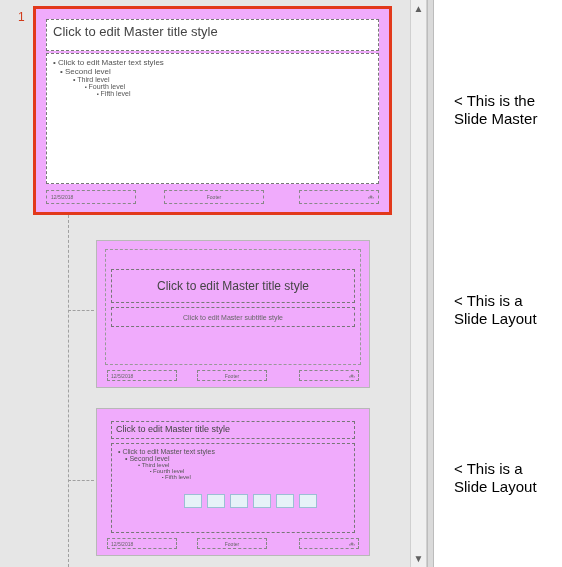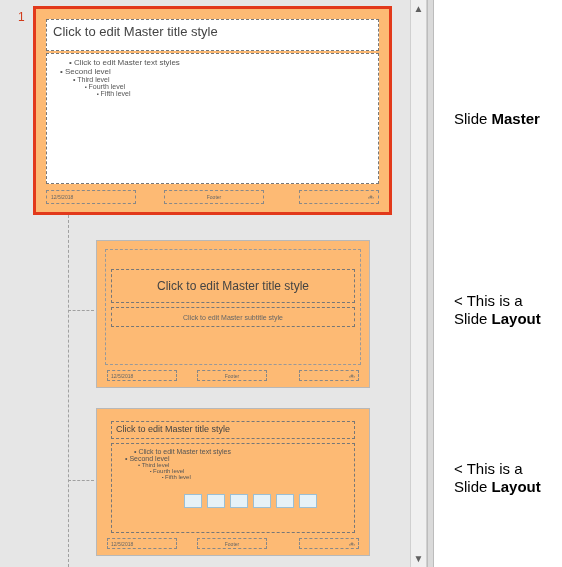--- a/index.html
+++ b/index.html
@@ -53,25 +53,25 @@
     background:#fff;
   }
   .annot {
     position:absolute;
     left:0; width:108px;
     font-size:15px;
     color:#000;
     line-height:1.2;
   }
   .annot .lt { }
-  .annot b { font-weight:700; }
+  .annot b { font-weight:400; }
 
   .slide {
     position:absolute;
-    background:#fdba74;
+    background:#f0abfc;
     border:1px solid #b8b8b8;
   }
   .slide.selected {
     outline:2px solid #e2391b;
     outline-offset:0;
     border:1px solid #e2391b;
   }
   .slide-num {
     position:absolute;
     color:#d13b1a;
@@ -96,21 +96,21 @@
     left:10px; top:10px; right:10px; height:32px;
     padding:4px 6px;
     font-size:13px;
     color:#444;
   }
   .ph-body {
     left:10px; top:44px; right:10px; bottom:28px;
     padding:4px 6px;
   }
   .lvl { color:#555; }
-  .lvl1 { font-size:8px; margin-left:16px; }
+  .lvl1 { font-size:8px; margin-left:0; }
   .lvl2 { font-size:8px; margin-left:7px; }
   .lvl3 { font-size:7px; margin-left:20px; }
   .lvl4 { font-size:7px; margin-left:32px; }
   .lvl5 { font-size:7px; margin-left:44px; }
   .bullet::before { content:"• "; }
   .bulletr::before { content:"▪ "; font-size:0.8em; }
   .footer-box {
     position:absolute;
     height:14px;
     border:1px dashed #888;
@@ -246,21 +246,21 @@
 <div class="scrollbar">
   <div class="arrow up">▲</div>
   <div class="arrow down">▼</div>
 </div>
 
 <div class="divider"></div>
 <div class="ruler-edge"></div>
 
 <div class="annot-area">
   <div class="annot" style="top:92px;">
-    <br>
+    <span class="lt">&lt; This is the</span><br>
     <span>Slide </span><b>Master</b>
   </div>
   <div class="annot" style="top:292px;">
     <span class="lt">&lt; This is a</span><br>
     <span>Slide </span><b>Layout</b>
   </div>
   <div class="annot" style="top:460px;">
     <span class="lt">&lt; This is a</span><br>
     <span>Slide </span><b>Layout</b>
   </div>

